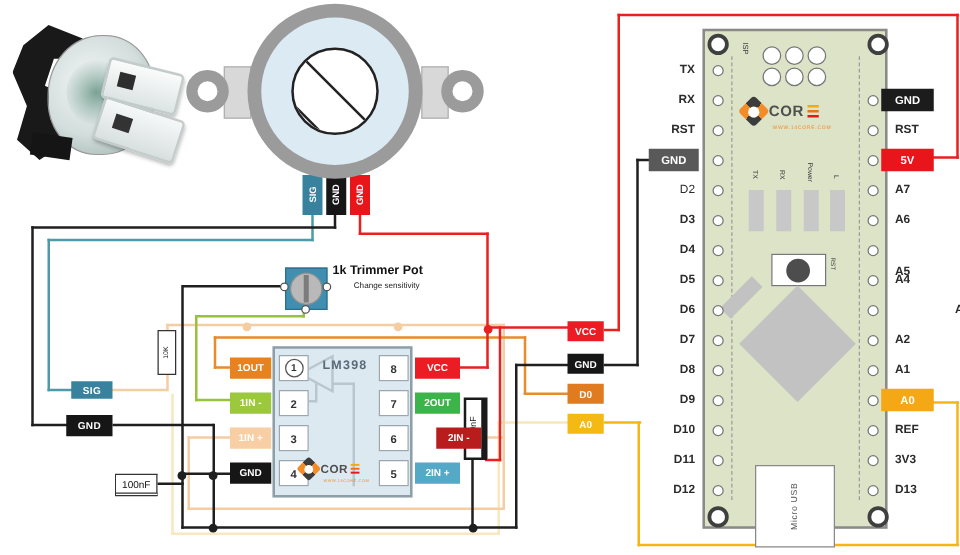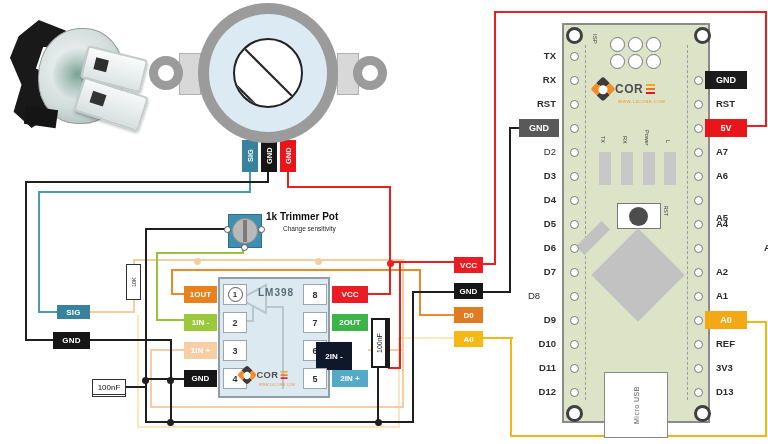--- a/index.html
+++ b/index.html
@@ -177,21 +177,21 @@
         <div style="position: absolute; left: 184px; top: 314px; width: 33px; height: 17px; background: rgb(155, 200, 61); color: rgb(255, 255, 255); font-size: 8px; font-weight: 700; display: flex; align-items: center; justify-content: center;">1IN -</div>
         <div style="position: absolute; left: 223px; top: 340px; width: 24px; height: 21px; background: rgb(255, 255, 255); border: 1px solid rgb(154, 167, 176); box-sizing: border-box; display: flex; align-items: center; justify-content: center; font-size: 9px; font-weight: 700; color: rgb(51, 51, 51);">3</div>
         <div style="position: absolute; left: 184px; top: 342px; width: 33px; height: 17px; background: rgb(248, 207, 164); color: rgb(255, 255, 255); font-size: 8px; font-weight: 700; display: flex; align-items: center; justify-content: center;">1IN +</div>
         <div style="position: absolute; left: 223px; top: 368px; width: 24px; height: 21px; background: rgb(255, 255, 255); border: 1px solid rgb(154, 167, 176); box-sizing: border-box; display: flex; align-items: center; justify-content: center; font-size: 9px; font-weight: 700; color: rgb(51, 51, 51);">4</div>
         <div style="position: absolute; left: 184px; top: 370px; width: 33px; height: 17px; background: rgb(22, 22, 22); color: rgb(255, 255, 255); font-size: 8px; font-weight: 700; display: flex; align-items: center; justify-content: center;">GND</div>
         <div style="position: absolute; left: 303px; top: 284px; width: 24px; height: 21px; background: rgb(255, 255, 255); border: 1px solid rgb(154, 167, 176); box-sizing: border-box; display: flex; align-items: center; justify-content: center; font-size: 9px; font-weight: 700; color: rgb(51, 51, 51);">8</div>
         <div style="position: absolute; left: 332px; top: 286px; width: 36px; height: 17px; background: rgb(236, 28, 36); color: rgb(255, 255, 255); font-size: 8px; font-weight: 700; display: flex; align-items: center; justify-content: center;">VCC</div>
         <div style="position: absolute; left: 303px; top: 312px; width: 24px; height: 21px; background: rgb(255, 255, 255); border: 1px solid rgb(154, 167, 176); box-sizing: border-box; display: flex; align-items: center; justify-content: center; font-size: 9px; font-weight: 700; color: rgb(51, 51, 51);">7</div>
         <div style="position: absolute; left: 332px; top: 314px; width: 36px; height: 17px; background: rgb(60, 180, 74); color: rgb(255, 255, 255); font-size: 8px; font-weight: 700; display: flex; align-items: center; justify-content: center;">2OUT</div>
         <div style="position: absolute; left: 303px; top: 340px; width: 24px; height: 21px; background: rgb(255, 255, 255); border: 1px solid rgb(154, 167, 176); box-sizing: border-box; display: flex; align-items: center; justify-content: center; font-size: 9px; font-weight: 700; color: rgb(51, 51, 51);">6</div>
-        <div style="position: absolute; left: 316px; top: 342px; width: 36px; height: 28px; background: #0f172a; color: rgb(255, 255, 255); font-size: 8px; font-weight: 700; display: flex; align-items: center; justify-content: center;">2IN -</div>
+        <div style="position: absolute; left: 349px; top: 342px; width: 36px; height: 17px; background: #b91c1c; color: rgb(255, 255, 255); font-size: 8px; font-weight: 700; display: flex; align-items: center; justify-content: center;">2IN -</div>
         <div style="position: absolute; left: 303px; top: 368px; width: 24px; height: 21px; background: rgb(255, 255, 255); border: 1px solid rgb(154, 167, 176); box-sizing: border-box; display: flex; align-items: center; justify-content: center; font-size: 9px; font-weight: 700; color: rgb(51, 51, 51);">5</div>
         <div style="position: absolute; left: 332px; top: 370px; width: 36px; height: 17px; background: rgb(84, 169, 199); color: rgb(255, 255, 255); font-size: 8px; font-weight: 700; display: flex; align-items: center; justify-content: center;">2IN +</div>
       </div>
     <div class="core-logo" style="left:240px;top:368px;transform:scale(.78);transform-origin:0 0;">
       <div class="core-row">
         <span class="core-diamond">
             <span></span>
           </span>
         <span class="core-text">COR</span>
         <span class="core-e">
@@ -272,21 +272,21 @@
         <div style="position: absolute; left: 512px; top: 170px; width: 44px; text-align: right; font-size: 9.5px; font-weight: 700; color: rgb(43, 43, 43);">D3</div>
         <div class="hole" style="position: absolute; left: 569.5px; top: 195.5px; width: 9px; height: 9px;"></div>
         <div style="position: absolute; left: 512px; top: 194px; width: 44px; text-align: right; font-size: 9.5px; font-weight: 700; color: rgb(43, 43, 43);">D4</div>
         <div class="hole" style="position: absolute; left: 569.5px; top: 219.5px; width: 9px; height: 9px;"></div>
         <div style="position: absolute; left: 512px; top: 218px; width: 44px; text-align: right; font-size: 9.5px; font-weight: 700; color: rgb(43, 43, 43);">D5</div>
         <div class="hole" style="position: absolute; left: 569.5px; top: 243.5px; width: 9px; height: 9px;"></div>
         <div style="position: absolute; left: 512px; top: 242px; width: 44px; text-align: right; font-size: 9.5px; font-weight: 700; color: rgb(43, 43, 43);">D6</div>
         <div class="hole" style="position: absolute; left: 569.5px; top: 267.5px; width: 9px; height: 9px;"></div>
         <div style="position: absolute; left: 512px; top: 266px; width: 44px; text-align: right; font-size: 9.5px; font-weight: 700; color: rgb(43, 43, 43);">D7</div>
         <div class="hole" style="position: absolute; left: 569.5px; top: 291.5px; width: 9px; height: 9px;"></div>
-        <div style="position: absolute; left: 512px; top: 290px; width: 44px; text-align: center; font-size: 9.5px; font-weight: 400; color: rgb(43, 43, 43);">D8</div>
+        <div style="position: absolute; left: 512px; top: 290px; width: 44px; text-align: right; font-size: 9.5px; font-weight: 700; color: rgb(43, 43, 43);">D8</div>
         <div class="hole" style="position: absolute; left: 569.5px; top: 315.5px; width: 9px; height: 9px;"></div>
         <div style="position: absolute; left: 512px; top: 314px; width: 44px; text-align: right; font-size: 9.5px; font-weight: 700; color: rgb(43, 43, 43);">D9</div>
         <div class="hole" style="position: absolute; left: 569.5px; top: 339.5px; width: 9px; height: 9px;"></div>
         <div style="position: absolute; left: 512px; top: 338px; width: 44px; text-align: right; font-size: 9.5px; font-weight: 700; color: rgb(43, 43, 43);">D10</div>
         <div class="hole" style="position: absolute; left: 569.5px; top: 363.5px; width: 9px; height: 9px;"></div>
         <div style="position: absolute; left: 512px; top: 362px; width: 44px; text-align: right; font-size: 9.5px; font-weight: 700; color: rgb(43, 43, 43);">D11</div>
         <div class="hole" style="position: absolute; left: 569.5px; top: 387.5px; width: 9px; height: 9px;"></div>
         <div style="position: absolute; left: 512px; top: 386px; width: 44px; text-align: right; font-size: 9.5px; font-weight: 700; color: rgb(43, 43, 43);">D12</div>
         <div class="hole" style="position: absolute; left: 693.5px; top: 75.5px; width: 9px; height: 9px;"></div>
         <div style="position: absolute; left: 705px; top: 71px; width: 42px; height: 18px; background: rgb(28, 28, 28); color: rgb(255, 255, 255); font-size: 9px; font-weight: 700; display: flex; align-items: center; justify-content: center;">GND</div>

